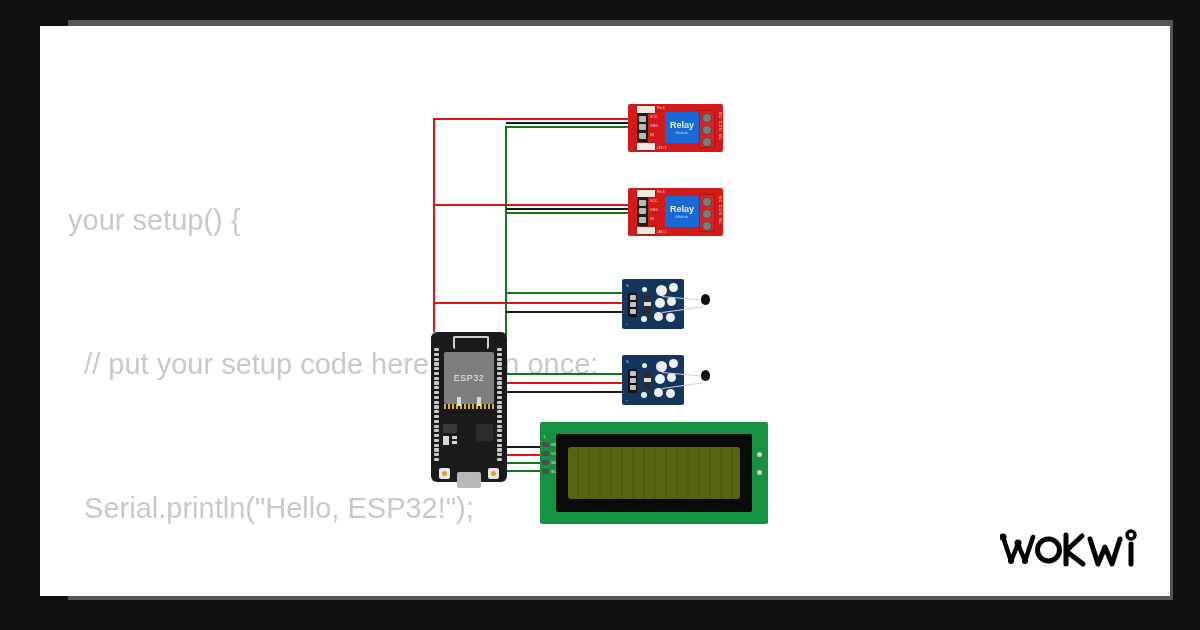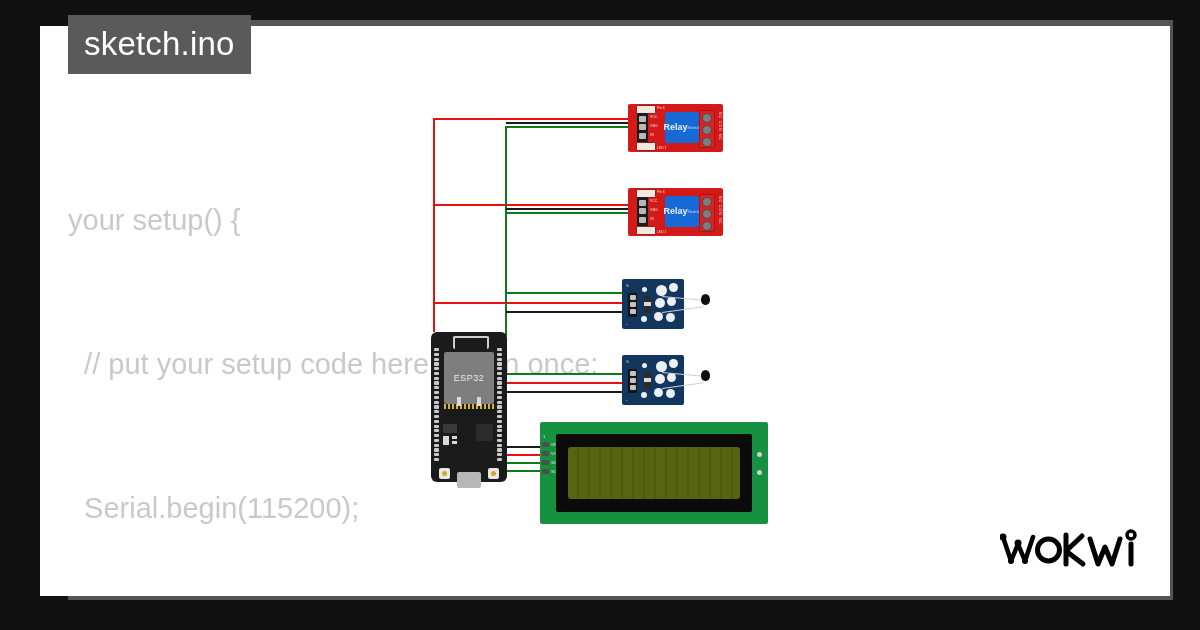--- a/index.html
+++ b/index.html
@@ -69,21 +69,21 @@
   .relay .cap{
     position:absolute;width:18px;height:7px;background:#efe9e0;
     border:1px solid #9a2020;border-radius:1px;
   }
   .relay .capl{
     position:absolute;font-size:3.4px;color:#ffd9d9;
   }
   .relay .body{
     position:absolute;left:37px;top:8px;width:34px;height:31px;
     background:#1769d6;border-radius:2px;
-    display:flex;align-items:center;justify-content:center;
+    display:flex;flex-direction:column;align-items:center;justify-content:center;
   }
   .relay .body b{font-size:9px;color:#e8f0ff;font-weight:bold;line-height:1;}
   .relay .body s{font-size:4px;color:#bcd3f5;text-decoration:none;line-height:1;margin-top:1px;}
   .relay .term{
     position:absolute;right:8px;top:6px;width:14px;height:36px;
     background:#e02020;border:1px solid #a81414;border-radius:1px;
   }
   .relay .term u{
     display:block;width:8px;height:8px;margin:2px auto 2px;
     background:#7d7d7d;border-radius:50%;border:1px solid #4a4a4a;
@@ -167,21 +167,20 @@
 
 <div class="stage">
 
   <div class="backdrop"></div>
   <div class="frame"></div>
   <div class="canvas"></div>
 
   <div class="code">
     <span class="ln">your setup() {</span>
     <span class="ln">  // put your setup code here, to run once:</span>
-    <span class="ln">  Serial.begin(115200);</span>
     <span class="ln">  Serial.println("Hello, ESP32!");</span>
     
     
     
     
     
     
   </div>
 
   <svg class="wires" viewBox="0 0 1200 630" xmlns="http://www.w3.org/2000/svg">
@@ -422,15 +421,14 @@
         <path d="M132 22 L132 80 M132 54 L164 24 M132 54 L166 80" stroke="#000" stroke-width="10" fill="none" stroke-linecap="round"></path>
 
         <path d="M180 30 L196 80 L210 46 L224 80 L240 30" stroke="#000" stroke-width="10" fill="none" stroke-linecap="round" stroke-linejoin="round"></path>
 
         <path d="M262 40 L262 80" stroke="#000" stroke-width="10" stroke-linecap="round"></path>
         <circle cx="262" cy="22" r="8" fill="none" stroke="#000" stroke-width="7"></circle>
       </g>
     </svg>
   </div>
 
-  <div class="tab">sketch.ino</div>
 
 </div>
 
 </body></html>

